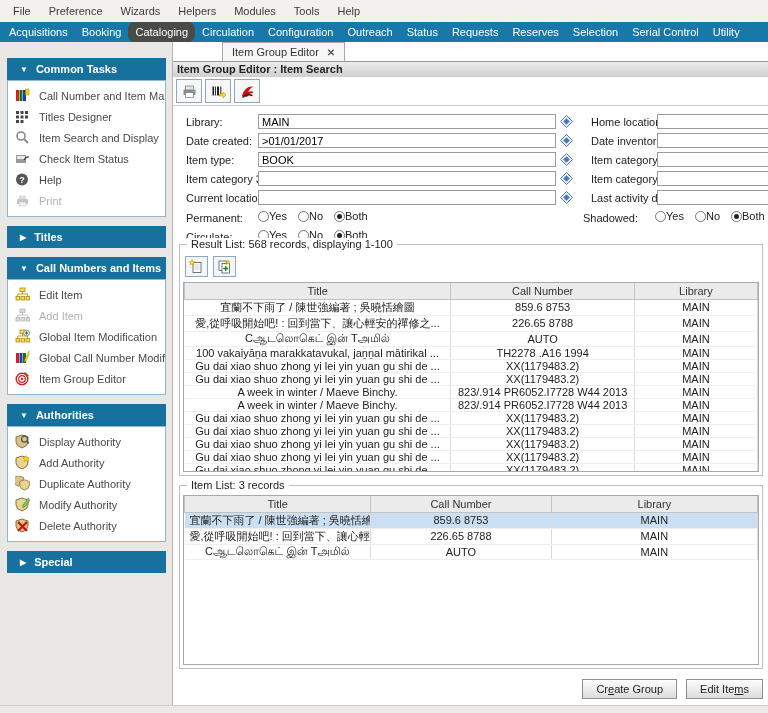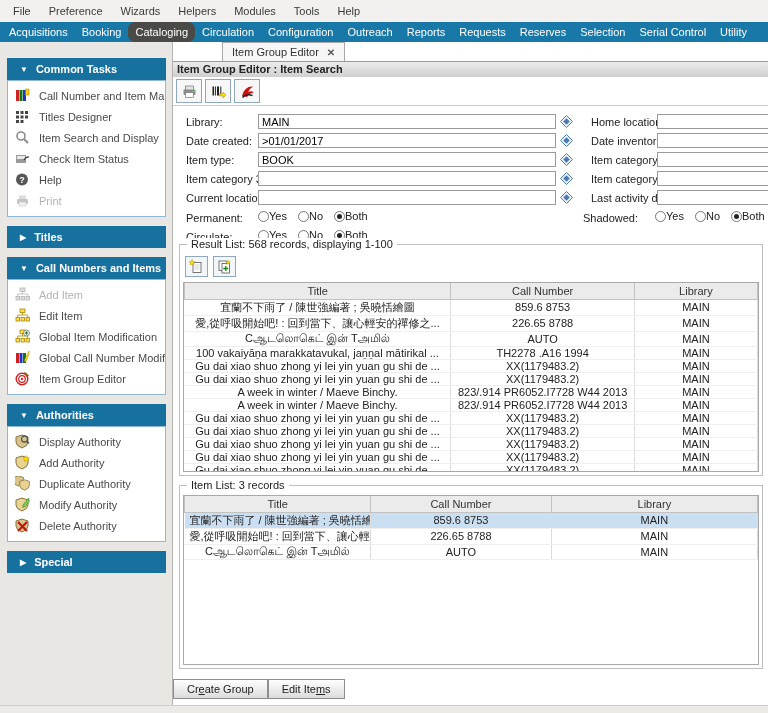--- a/index.html
+++ b/index.html
@@ -62,21 +62,21 @@
   .tw-result { height:190px; }
   .tw-items { height:170px; }
   table { border-collapse:collapse; width:100%; table-layout:fixed; font-size:11px; }
   th { background:#ebebeb; border:1px solid #c2c2c2; border-top:none; font-weight:normal; height:16px; color:#333; overflow:hidden; white-space:nowrap; }
   td { border-right:1px solid #dcdcdc; border-bottom:1px solid #efefef; height:13px; padding:0 5px; white-space:nowrap; overflow:hidden; }
   tr.selected td { background:#cbdff2; }
   .t-result col.c1 { width:46.5%; } .t-result col.c2 { width:32%; } .t-result col.c3 { width:21.5%; }
   .t-items  col.c1 { width:32.5%; } .t-items col.c2 { width:31.5%; } .t-items col.c3 { width:36%; }
 
   
-  .footer-row { margin-top:auto; display:flex; justify-content:flex-start; padding:0 5px 6px 0; }
+  .footer-row { margin-top:auto; display:flex; justify-content:flex-end; gap:9px; padding:0 5px 6px 0; }
   .btn { height:20px; border:1px solid #8e8e8e; background:linear-gradient(#fefefe,#dcdcdc); font-size:11px; font-family:inherit; padding:0 13px; color:#222; }
   .btn u { text-decoration:underline; }
   .statusbar { position:absolute; bottom:0; left:0; right:0; height:8px; background:#eceae7; border-top:1px solid #cfcdca; }
 </style>
 </head>
 <body>
 
 <div class="window">
   <div class="menubar">
       <div class="menu-item">File</div>
@@ -87,21 +87,21 @@
       <div class="menu-item">Tools</div>
       <div class="menu-item">Help</div>
     </div>
   <div class="modulebar">
       <div class="module-item">Acquisitions</div>
       <div class="module-item">Booking</div>
       <div class="module-item active">Cataloging</div>
       <div class="module-item">Circulation</div>
       <div class="module-item">Configuration</div>
       <div class="module-item">Outreach</div>
-      <div class="module-item">Reports</div>
+      <div class="module-item">Status</div>
       <div class="module-item">Requests</div>
       <div class="module-item">Reserves</div>
       <div class="module-item">Selection</div>
       <div class="module-item">Serial Control</div>
       <div class="module-item">Utility</div>
     </div>
 
   <div class="content">
     <div class="sidebar">
         <div class="side-header first">
@@ -178,47 +178,47 @@
         </div>
         <div class="side-header">
           <span class="side-arrow">▶</span>
           <span>Titles</span>
         </div>
         <div class="side-header">
           <span class="side-arrow">▼</span>
           <span>Call Numbers and Items</span>
         </div>
         <div class="side-panel">
+          <div class="side-item">
+            <span class="icon15">
+              <svg width="15" height="15" viewBox="0 0 15 15" xmlns="http://www.w3.org/2000/svg">
+                <g fill="#fd5" stroke="#a80" stroke-width="0.8">
+                  <rect x="5" y="1" width="5" height="3.5"></rect>
+                  <rect x="1" y="9.5" width="3.5" height="3.5"></rect>
+                  <rect x="6" y="9.5" width="3.5" height="3.5"></rect>
+                  <rect x="11" y="9.5" width="3.5" height="3.5"></rect>
+                  <path d="M7.5 4.5 V7 M2.7 9.5 V7 H12.7 V9.5" fill="none"></path>
+                </g>
+              </svg>
+            </span>
+            <span>Edit Item</span>
+          </div>
           <div class="side-item disabled">
             <span class="icon15">
               <svg width="15" height="15" viewBox="0 0 15 15" xmlns="http://www.w3.org/2000/svg">
                 <g fill="#ddd" stroke="#b5b5b5" stroke-width="0.8">
                   <rect x="5" y="1" width="5" height="3.5"></rect>
                   <rect x="1" y="9.5" width="3.5" height="3.5"></rect>
                   <rect x="6" y="9.5" width="3.5" height="3.5"></rect>
                   <rect x="11" y="9.5" width="3.5" height="3.5"></rect>
                   <path d="M7.5 4.5 V7 M2.7 9.5 V7 H12.7 V9.5" fill="none"></path>
                 </g>
               </svg>
             </span>
             <span>Add Item</span>
-          </div>
-          <div class="side-item">
-            <span class="icon15">
-              <svg width="15" height="15" viewBox="0 0 15 15" xmlns="http://www.w3.org/2000/svg">
-                <g fill="#fd5" stroke="#a80" stroke-width="0.8">
-                  <rect x="5" y="1" width="5" height="3.5"></rect>
-                  <rect x="1" y="9.5" width="3.5" height="3.5"></rect>
-                  <rect x="6" y="9.5" width="3.5" height="3.5"></rect>
-                  <rect x="11" y="9.5" width="3.5" height="3.5"></rect>
-                  <path d="M7.5 4.5 V7 M2.7 9.5 V7 H12.7 V9.5" fill="none"></path>
-                </g>
-              </svg>
-            </span>
-            <span>Edit Item</span>
           </div>
           <div class="side-item">
             <span class="icon15">
               <svg width="15" height="15" viewBox="0 0 15 15" xmlns="http://www.w3.org/2000/svg">
                 <g fill="#fd5" stroke="#a80" stroke-width="0.8">
                   <rect x="5" y="1" width="5" height="3.5"></rect>
                   <rect x="1" y="9.5" width="3.5" height="3.5"></rect>
                   <rect x="6" y="9.5" width="3.5" height="3.5"></rect>
                   <rect x="11" y="9.5" width="3.5" height="3.5"></rect>
                   <path d="M7.5 4.5 V7 M2.7 9.5 V7 H12.7 V9.5" fill="none"></path>

